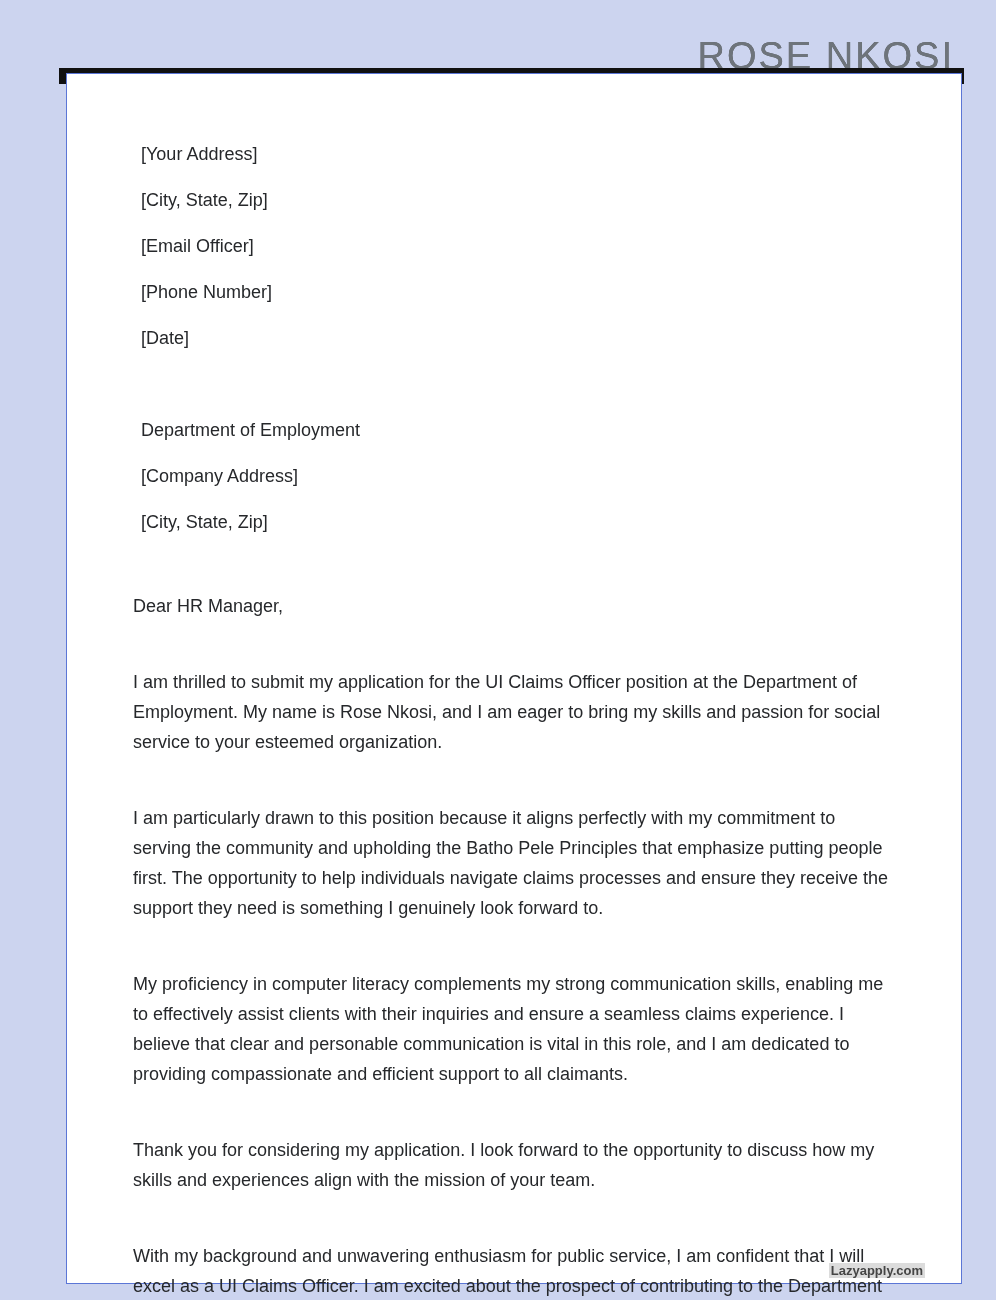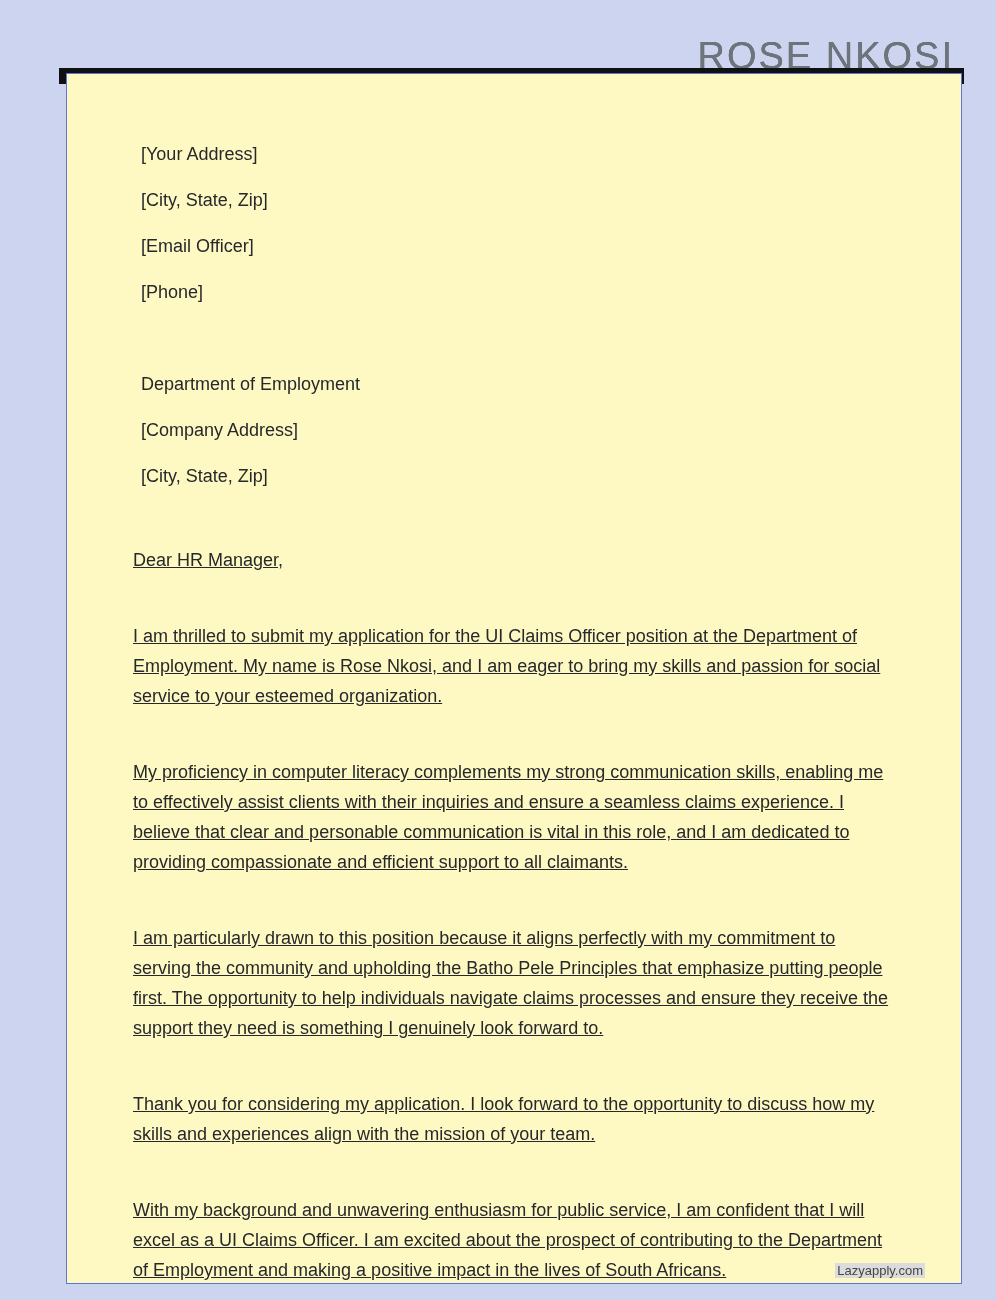--- a/index.html
+++ b/index.html
@@ -32,78 +32,80 @@
     width: 905px;
     height: 5px;
     background: #101010;
   }
   .page {
     position: absolute;
     top: 57px;
     left: 50px;
     width: 896px;
     height: 1211px;
-    background: #fef9c3;
+    background: #ffffff;
     border: 1px solid #5b76d6;
   }
   .letter {
     padding: 41px 50px 0 50px;
     font-size: 18px;
     line-height: 30px;
     color: #26282b;
   }
   .block { margin-bottom: 30px; }
-  .para { margin-bottom: 30px; text-decoration: underline; }
+  .para { margin-bottom: 30px; }
   .letter p { font-size: 18px; line-height: 30px; }
   .date-block { margin-top: 10px; }
   .date-link {
     color: #2386d8;
     cursor: pointer;
   }
   .watermark {
     position: absolute;
     right: 36px;
     bottom: 5px;
     font-size: 13px;
     line-height: 15px;
     color: #454545;
     background: #dcdcdc;
     padding: 0 2px;
+    font-weight: bold;
   }
 </style>
 </head>
 <body>
 
 <div class="canvas">
 
   <div class="header-name">ROSE NKOSI</div>
 
   <div class="black-rule"></div>
 
   <div class="page">
     <div class="letter">
 
       <div class="block">
         <p>[Your Address]</p>
         <p>[City, State, Zip]</p>
         <p>[Email Officer]</p>
-        <p>[Phone]</p>
+        <p>[Phone Number]</p>
+        <p>[Date]</p>
       </div>
 
       <div class="block">
         <p>Department of Employment</p>
         <p>[Company Address]</p>
         <p>[City, State, Zip]</p>
       </div>
 
       <p class="para">Dear HR Manager,</p>
 
       <p class="para">I am thrilled to submit my application for the UI Claims Officer position at the Department of Employment. My name is Rose Nkosi, and I am eager to bring my skills and passion for social service to your esteemed organization.</p>
+      <p class="para">I am particularly drawn to this position because it aligns perfectly with my commitment to serving the community and upholding the Batho Pele Principles that emphasize putting people first. The opportunity to help individuals navigate claims processes and ensure they receive the support they need is something I genuinely look forward to.</p>
       <p class="para">My proficiency in computer literacy complements my strong communication skills, enabling me to effectively assist clients with their inquiries and ensure a seamless claims experience. I believe that clear and personable communication is vital in this role, and I am dedicated to providing compassionate and efficient support to all claimants.</p>
-      <p class="para">I am particularly drawn to this position because it aligns perfectly with my commitment to serving the community and upholding the Batho Pele Principles that emphasize putting people first. The opportunity to help individuals navigate claims processes and ensure they receive the support they need is something I genuinely look forward to.</p>
       <p class="para">Thank you for considering my application. I look forward to the opportunity to discuss how my skills and experiences align with the mission of your team.</p>
       <p class="para">With my background and unwavering enthusiasm for public service, I am confident that I will excel as a UI Claims Officer. I am excited about the prospect of contributing to the Department of Employment and making a positive impact in the lives of South Africans.</p>
 
       <p class="para">Warm regards,</p>
 
       <p>Rose Nkosi</p>
 
       <p class="date-block">
         <span class="date-link">04-17-2025</span>
       </p>

